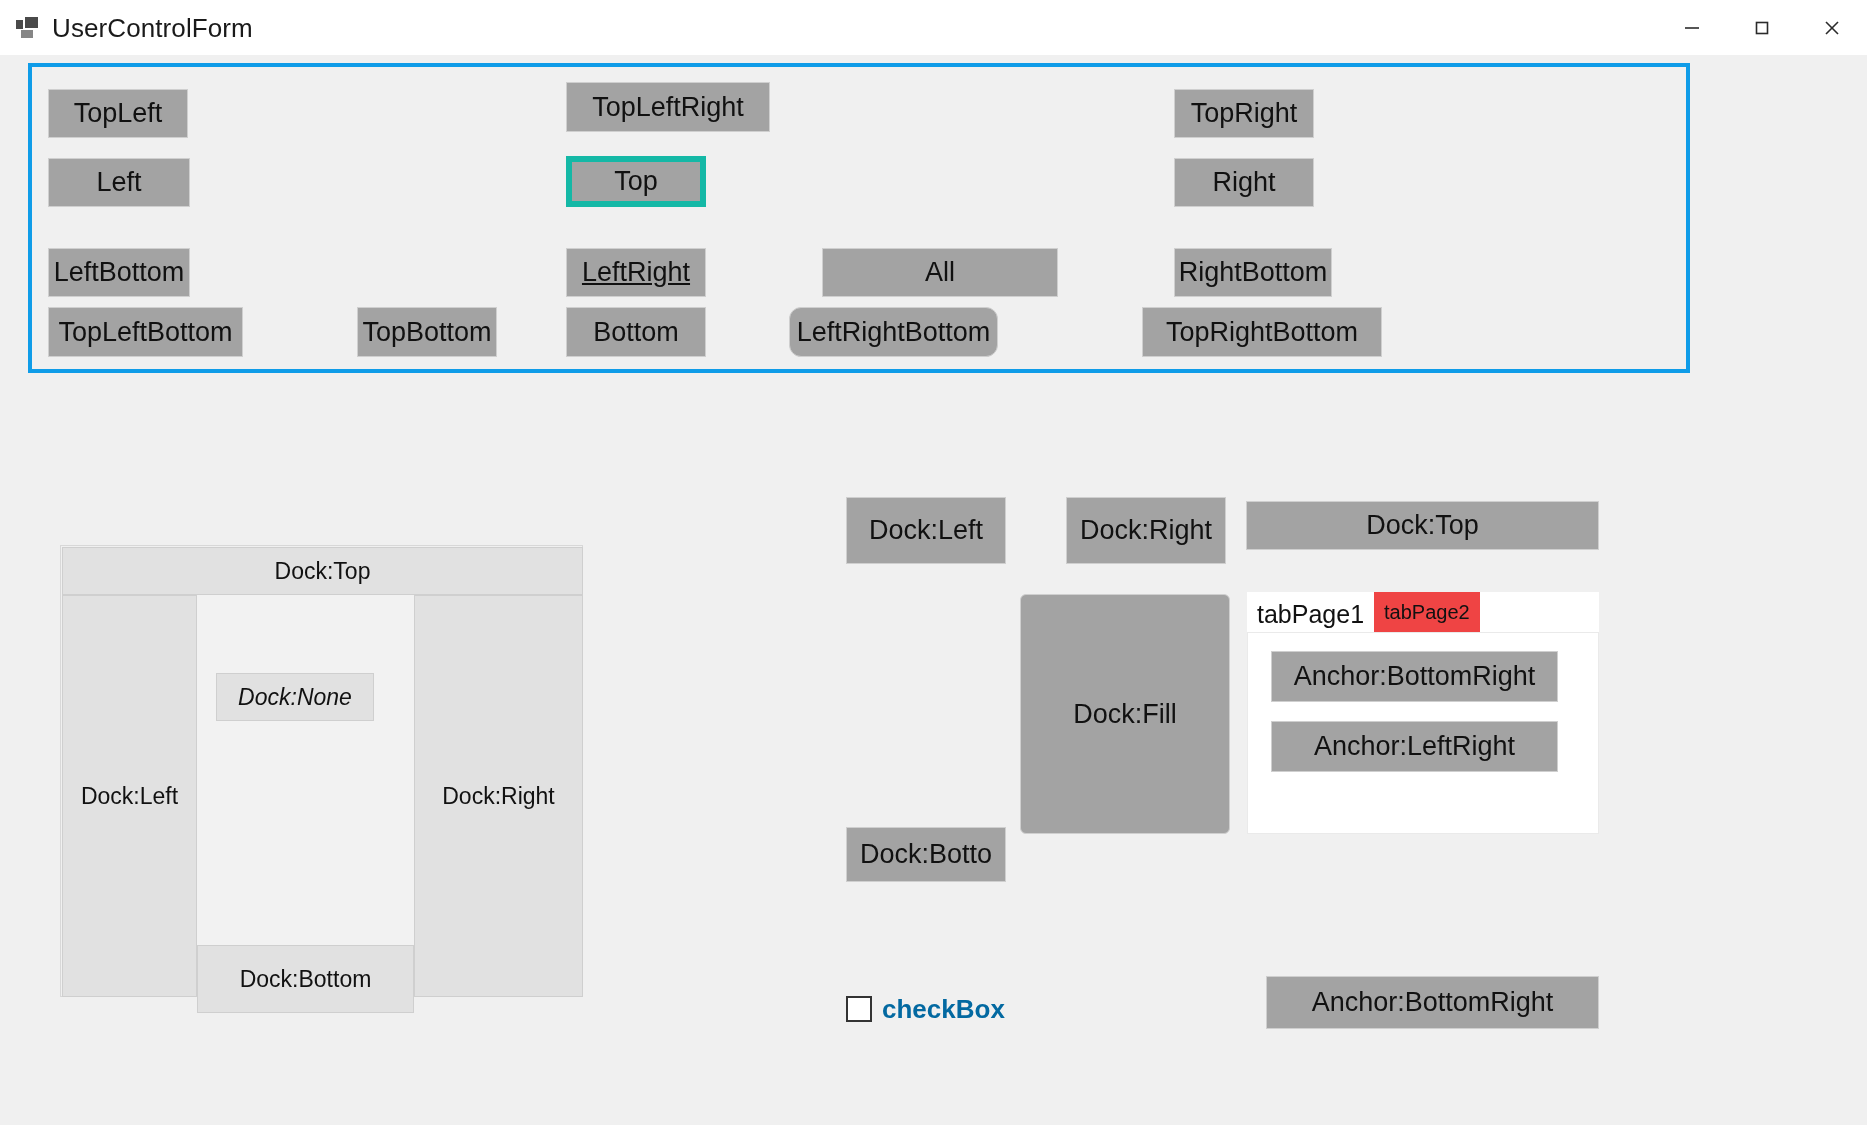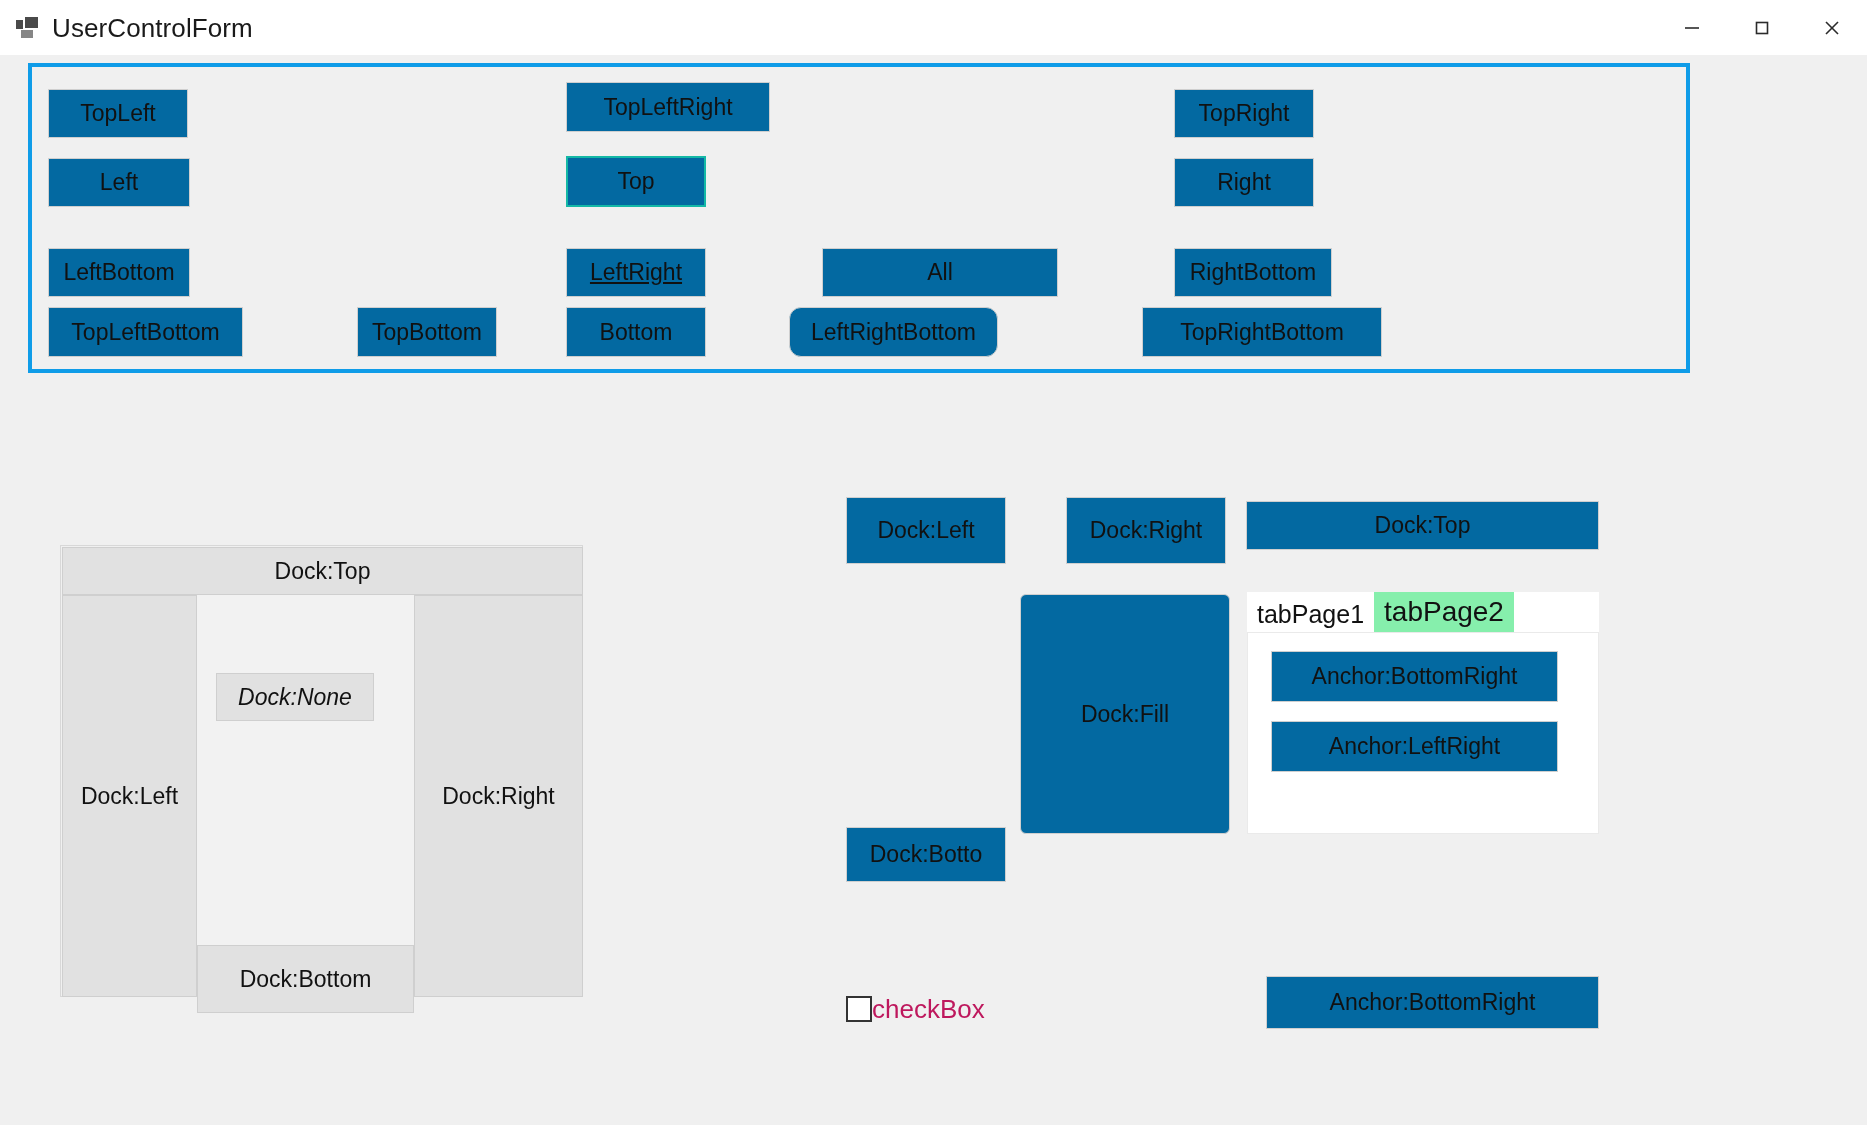--- a/index.html
+++ b/index.html
@@ -68,37 +68,37 @@
     top: 63px;
     width: 1662px;
     height: 310px;
     border: 4px solid #0f9ce8;
     background: #f0f0f0;
     box-sizing: border-box;
   }
 
   .btn {
     position: absolute;
-    background: #0369a1;
+    background: #a3a3a3;
     border: 1px solid #cfcfcf;
     box-sizing: border-box;
     color: #111111;
-    font-size: 23px;
+    font-size: 27px;
     font-family: "Liberation Sans", sans-serif;
     display: flex;
     align-items: center;
     justify-content: center;
     text-align: center;
     padding: 0 4px;
     white-space: nowrap;
     overflow: hidden;
     line-height: 1;
   }
   .btn.focused {
-    border: 2px solid #14b8a6;
+    border: 6px solid #14b8a6;
     text-align: right;
   }
 
   
   .dock-panel {
     position: absolute;
     left: 60px;
     top: 545px;
     width: 523px;
     height: 452px;
@@ -142,24 +142,24 @@
     left: 0; top: 0;
     height: 40px;
     display: flex;
     align-items: flex-start;
   }
   .tab {
     height: 40px;
     display: flex;
     align-items: center;
     padding: 0 10px;
-    font-size: 28px;
+    font-size: 20px;
     color: #111;
     box-sizing: border-box;
-    background: #86efac;
+    background: #ef4444;
     line-height: 1;
     white-space: nowrap;
   }
   .tab.active {
     background: #ffffff;
     height: 44px;
     font-size: 25px;
   }
   .tab-body {
     position: absolute;
@@ -182,24 +182,26 @@
   }
   .checkbox-box {
     width: 26px;
     height: 26px;
     border: 2px solid #333333;
     background: #ffffff;
     box-sizing: border-box;
     flex: none;
   }
   .checkbox-label {
+    margin-left: 10px;
     font-size: 26px;
-    color: #be185d;
-    line-height: 1;
-    white-space: nowrap;
+    color: #0369a1;
+    line-height: 1;
+    white-space: nowrap;
+    font-weight: bold;
   }
 </style>
 </head>
 <body>
 
 <div id="app">
 
   <div class="titlebar">
     <span class="title-icon">
       <svg width="24" height="24" viewBox="0 0 24 24">

